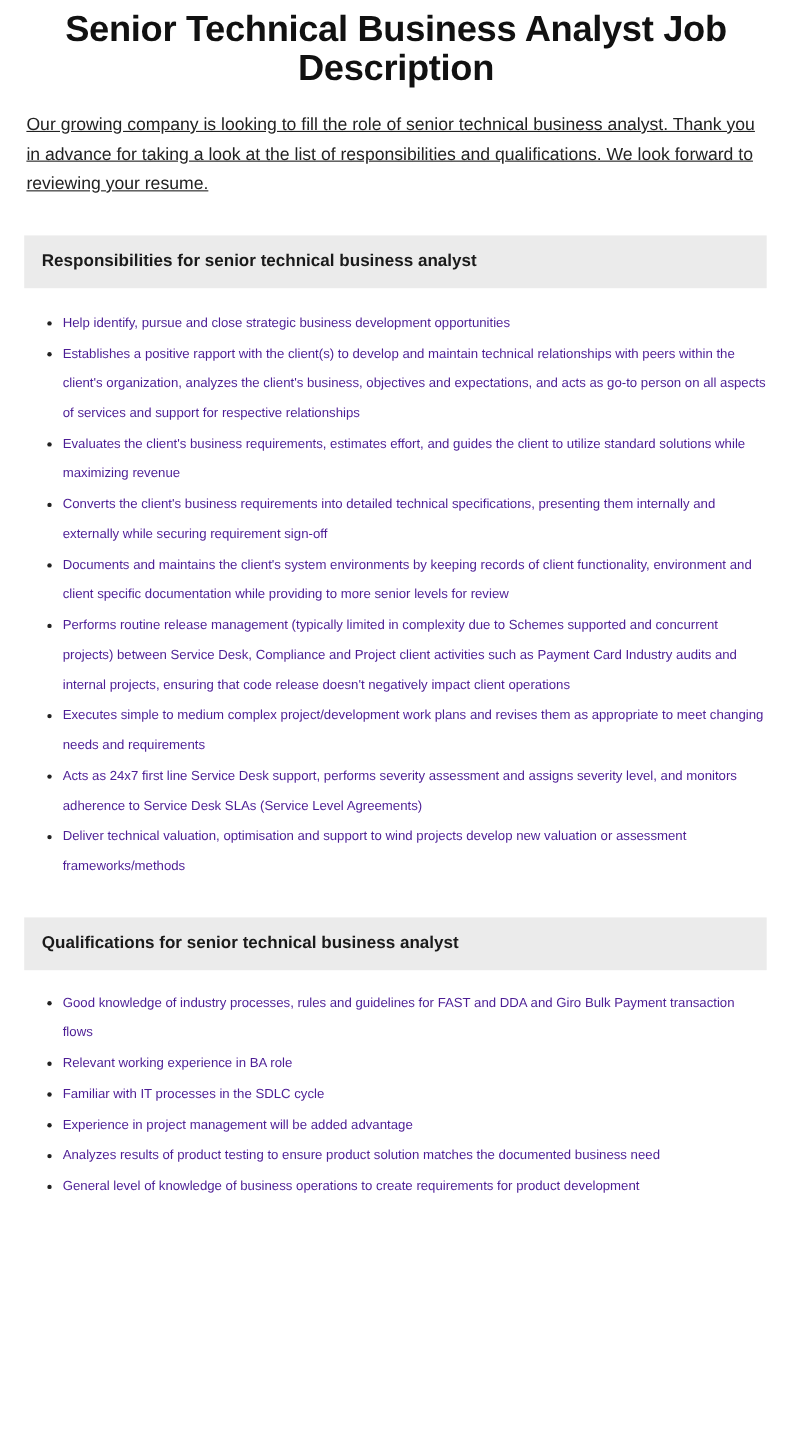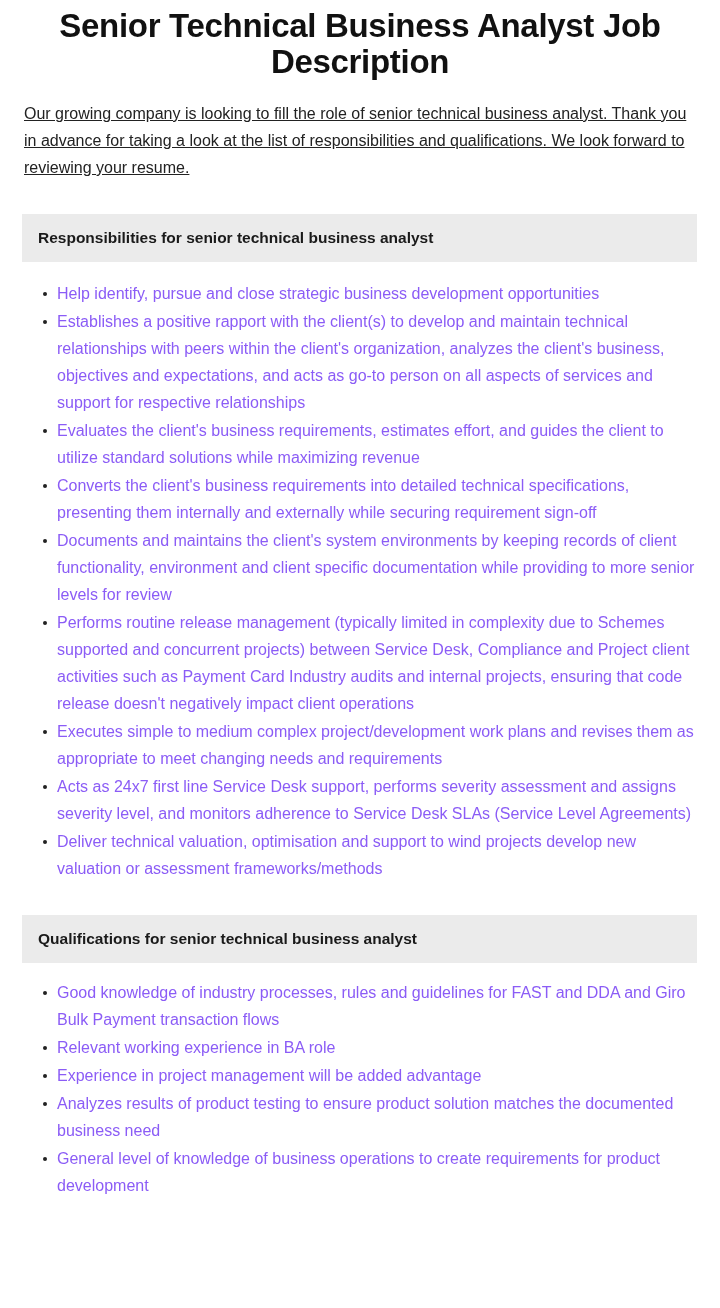--- a/index.html
+++ b/index.html
@@ -59,23 +59,23 @@
   }
   ul.bullets {
     list-style: none;
     margin: 0;
     padding: 18px 24px 0 24px;
   }
   ul.bullets li {
     position: relative;
     padding-left: 33px;
     margin: 0 0 1px 0;
-    font-size: 16px;
+    font-size: 12px;
     line-height: 27px;
-    color: #8b5cf6;
+    color: #4c1d95;
   }
   ul.bullets li::before {
     content: "";
     position: absolute;
     left: 19px;
     top: 12px;
     width: 4px;
     height: 4px;
     border-radius: 50%;
     background: #222222;
@@ -113,20 +113,21 @@
     </ul>
   </section>
 
   <section class="section qualifications">
     <div class="section-header">
       <span class="section-header-text">Qualifications for senior technical business analyst</span>
     </div>
     <ul class="bullets">
       <li>Good knowledge of industry processes, rules and guidelines for FAST and DDA and Giro Bulk Payment transaction flows</li>
       <li>Relevant working experience in BA role</li>
+      <li>Familiar with IT processes in the SDLC cycle</li>
       <li>Experience in project management will be added advantage</li>
       <li>Analyzes results of product testing to ensure product solution matches the documented business need</li>
       <li>General level of knowledge of business operations to create requirements for product development</li>
     </ul>
   </section>
 
   <div class="tail-space"></div>
 
 </div>
 

